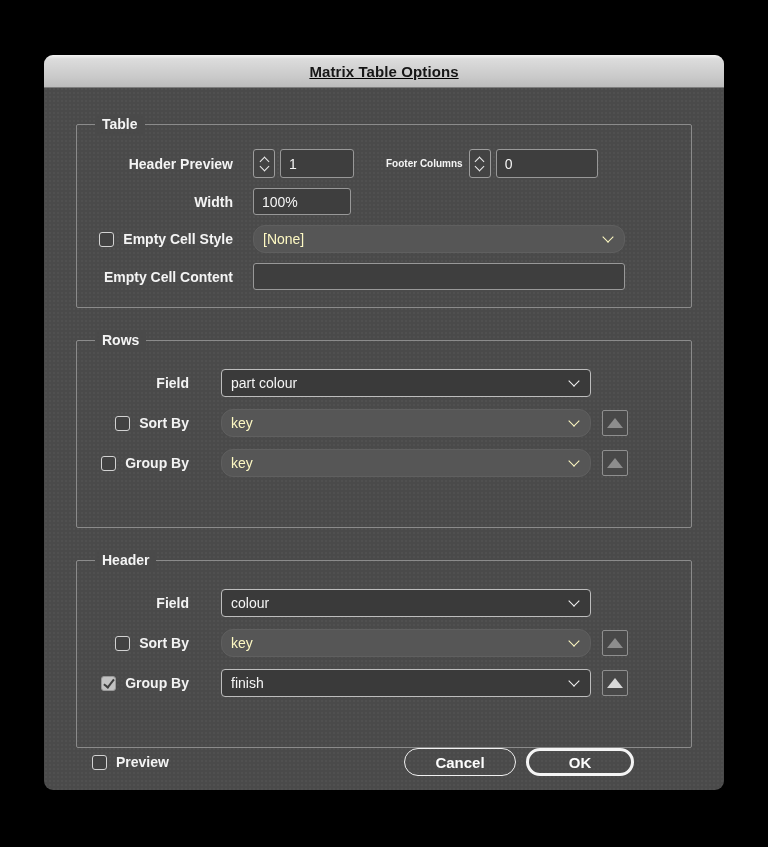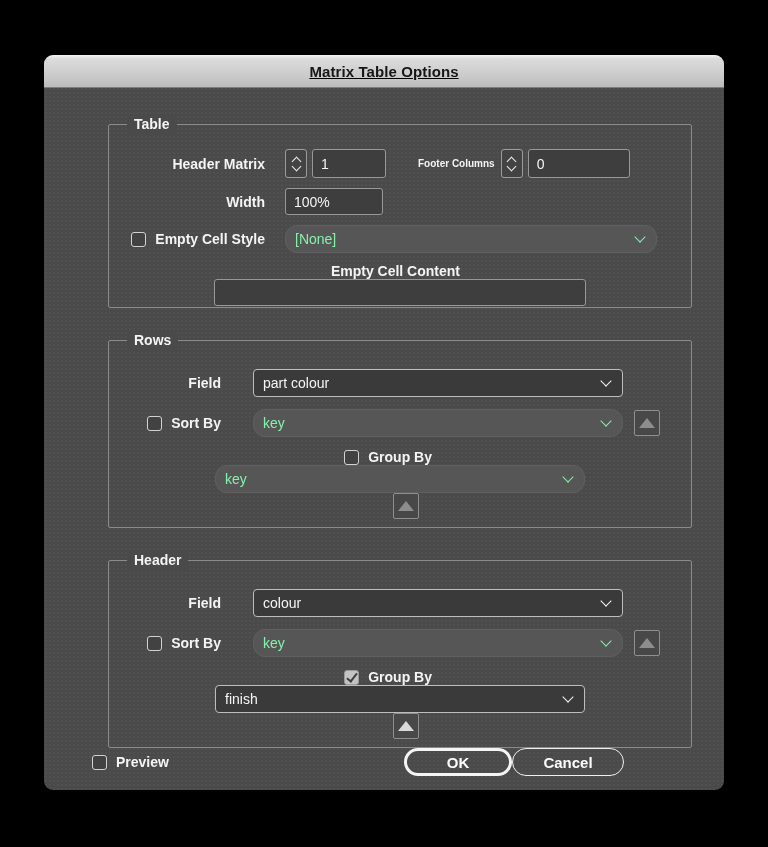--- a/index.html
+++ b/index.html
@@ -30,33 +30,32 @@
   }
   .title { font-size: 15px; font-weight: 600; color: #161616; letter-spacing: .1px; }
 
   .content { padding: 0 32px; }
 
   .group {
     position: relative;
     border: 1px solid #8b8b8b;
     border-radius: 2px;
     padding: 24px 16px 0 16px;
-    margin-left: 32px;
   }
   .group-table { margin-top: 36px; height: 184px; }
   .group-rows, .group-cols { margin-top: 32px; height: 188px; padding-top: 28px; }
   .legend {
     position: absolute; top: -10px; left: 18px;
     background: #4a4a4a; padding: 0 7px;
     font-size: 14px; font-weight: 600; color: #f4f4f4; line-height: 19px;
   }
 
   .frow { display: flex; align-items: center; margin-bottom: 10px; }
   .group-rows .frow, .group-cols .frow { margin-bottom: 12px; }
-  .frow:last-child { margin-bottom: 0; flex-direction: column; }
+  .frow:last-child { margin-bottom: 0; }
 
   .lblcell {
     display: flex; align-items: center; justify-content: flex-end; gap: 9px;
     font-size: 14px; font-weight: 600; color: #f4f4f4; white-space: nowrap;
   }
   .w140 { width: 140px; margin-right: 20px; flex: none; }
   .w96  { width: 96px;  margin-right: 32px; flex: none; }
   .lbl-inline { font-size: 10px; font-weight: 600; color: #f4f4f4; white-space: nowrap; margin: 0 6px 0 32px; }
 
   .tinput {
@@ -86,21 +85,21 @@
   .dropdown .dd-text { white-space: nowrap; overflow: hidden; }
   .dd-chev { width: 8px; height: 8px; flex: none; margin-top: -4px;
     border-left: 1.5px solid currentColor; border-bottom: 1.5px solid currentColor;
     transform: rotate(-45deg); }
   .dropdown.enabled {
     background: #3a3a3a; border: 1.5px solid #bdbdbd; border-radius: 4px;
     color: #f5f5f5;
   }
   .dropdown.disabled {
     background: #565656; border: 1px solid #5f5f5f; border-radius: 12px;
-    color: #86efac;
+    color: #fef9c3;
   }
   .w370 { width: 370px; flex: none; }
 
   .sortbtn {
     width: 26px; height: 26px; flex: none; margin-left: 11px;
     background: #484848; border: 1px solid #8f8f8f; border-radius: 2px;
     display: flex; align-items: center; justify-content: center; cursor: default;
   }
   .tri { width: 0; height: 0; border-left: 8px solid transparent; border-right: 8px solid transparent; border-bottom: 10px solid #8d8d8d; }
   .sortbtn.enabled .tri { border-bottom-color: #d9d9d9; }
@@ -144,21 +143,21 @@
     <div class="titlebar">
       <span class="title">Matrix Table Options</span>
     </div>
 
     <div class="content">
 
       <div class="group group-table">
         <span class="legend">Table</span>
 
         <div class="frow">
-          <span class="lblcell w140">Header Matrix</span>
+          <span class="lblcell w140">Header Preview</span>
           <span class="stepper">
             <span class="chev up"></span>
             <span class="chev down"></span>
           </span>
           <input type="text" class="tinput tall w74" value="1" style="">
           <span class="lbl-inline">Footer Columns</span>
           <span class="stepper">
             <span class="chev up"></span>
             <span class="chev down"></span>
           </span>
@@ -266,19 +265,19 @@
           </button>
         </div>
       </div>
 
       <div class="footer">
         <span class="cbwrap">
           <span class="checkbox" data-checked="false"></span>
           <span>Preview</span>
         </span>
         <span class="spacer"></span>
+        <button class="pill cancel">Cancel</button>
         <button class="pill ok">OK</button>
-        <button class="pill cancel">Cancel</button>
       </div>
 
     </div>
   </div>
 </div>
 
 </body></html>

